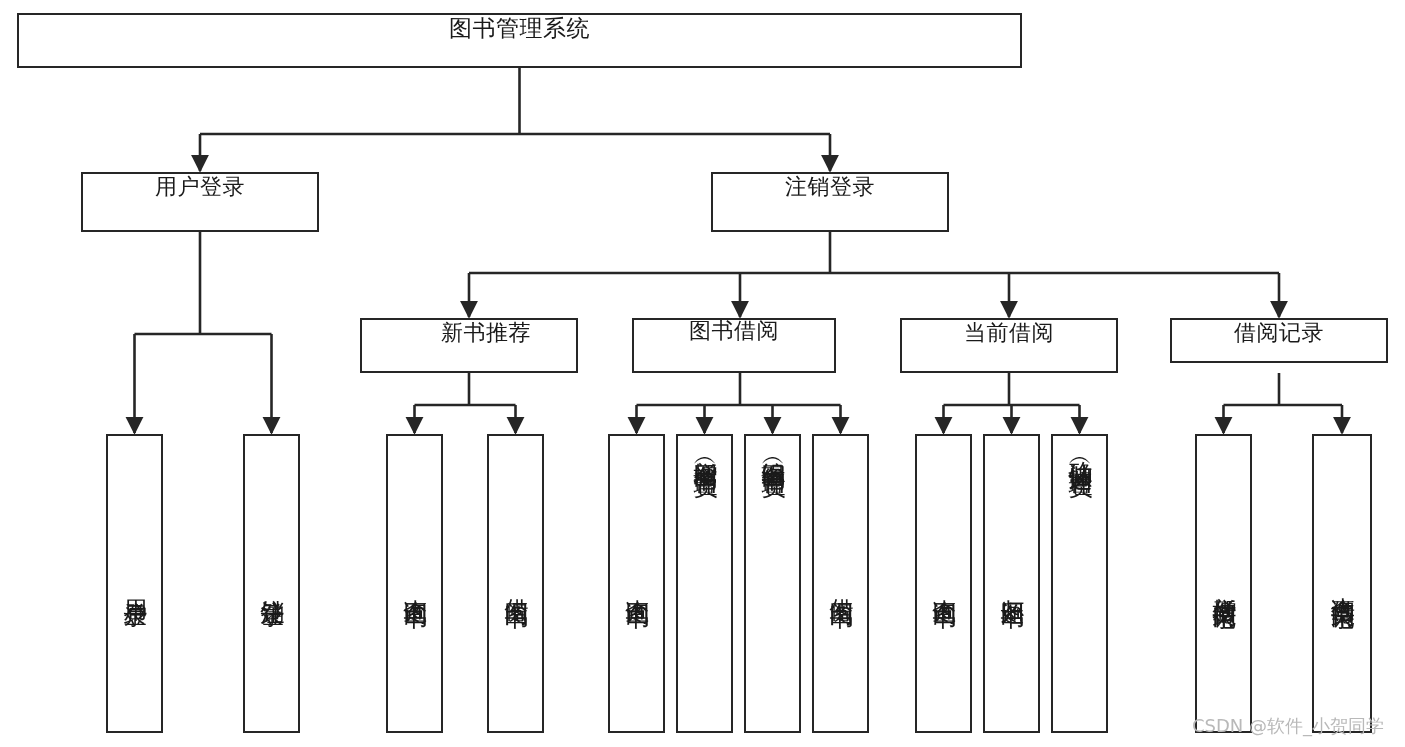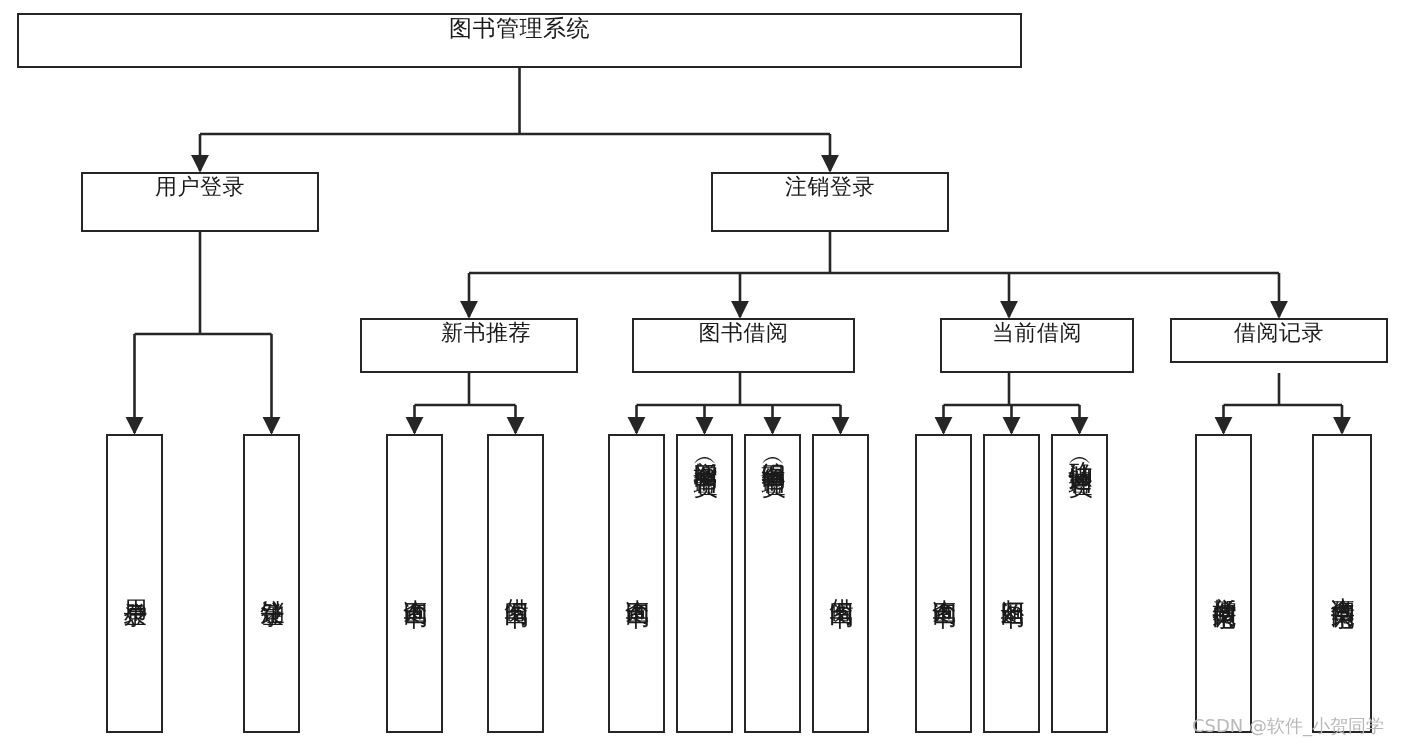--- a/index.html
+++ b/index.html
@@ -133,24 +133,24 @@
   <div class="node h" style="left: 81px; top: 172px; width: 238px; height: 60px;">
     <span class="label">用户登录</span>
   </div>
   <div class="node h" style="left: 711px; top: 172px; width: 238px; height: 60px;">
     <span class="label">注销登录</span>
   </div>
 
   <div class="node h" style="left: 360px; top: 318px; width: 218px; height: 55px; padding-left: 34px;">
     <span class="label">新书推荐</span>
   </div>
-  <div class="node h" style="left: 632px; top: 318px; width: 223px; height: 55px;">
+  <div class="node h" style="left: 632px; top: 318px; width: 204px; height: 55px; font-family: Liberation Mono, monospace;">
     <span class="label">图书借阅</span>
   </div>
-  <div class="node h" style="left: 900px; top: 318px; width: 194px; height: 55px; margin-left: 40px;">
+  <div class="node h" style="left: 900px; top: 318px; width: 218px; height: 55px;">
     <span class="label">当前借阅</span>
   </div>
   <div class="node h" style="left: 1170px; top: 318px; width: 218px; height: 45px;">
     <span class="label">借阅记录</span>
   </div>
 
   <div class="node v centered" style="left: 106px; top: 434px; width: 57px; height: 299px;">
     <span class="label">用户登录</span>
   </div>
   <div class="node v centered" style="left: 243px; top: 434px; width: 57px; height: 299px;">

